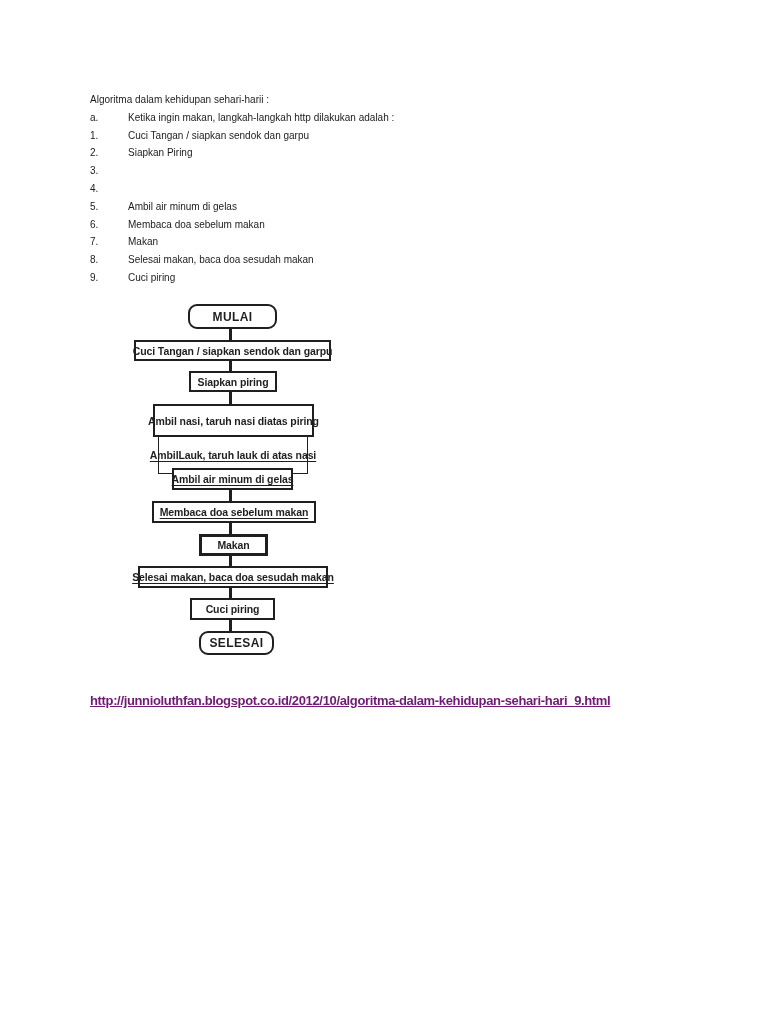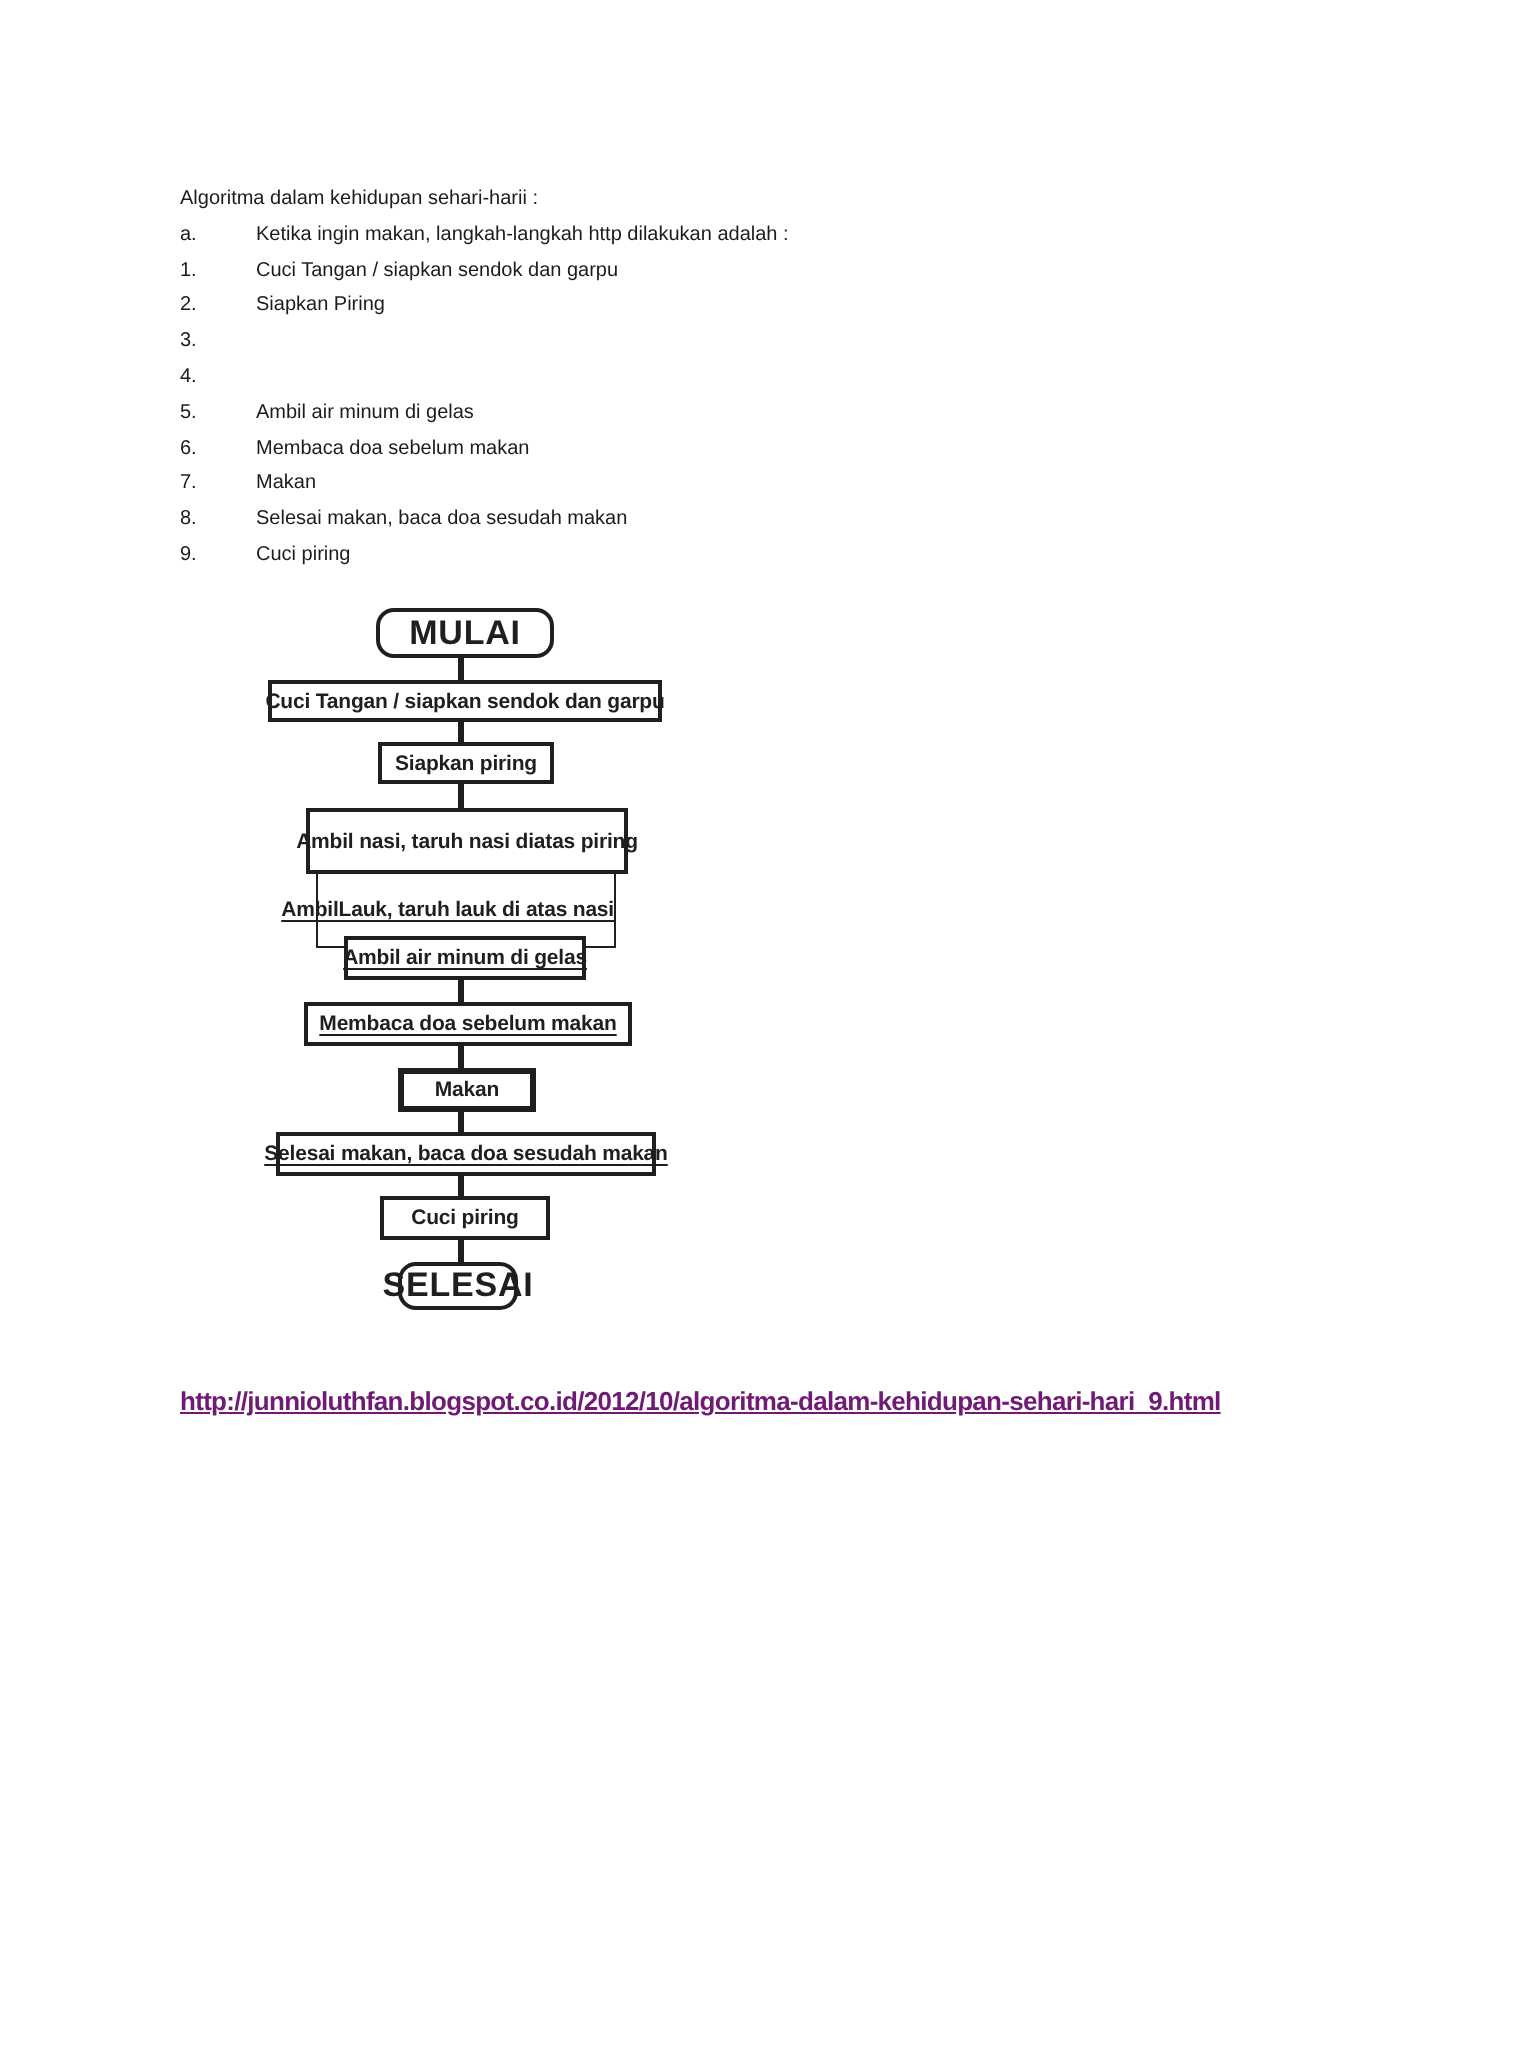--- a/index.html
+++ b/index.html
@@ -61,21 +61,21 @@
     box-sizing: border-box;
   }
   .node.round { border-radius: 9px; border-width: 2.5px; }
   .node.thin  { border-width: 1px; }
   .node.thick { border-width: 3px; }
   .node .u {
     text-decoration: underline;
     text-decoration-thickness: 1px;
     text-underline-offset: 2px;
   }
-  .node .caps { letter-spacing: 0.4px; font-size: 17px; }
+  .node .caps { letter-spacing: 0.4px; font-size: 12px; }
 
   
   .link {
     position: absolute;
     left: 90px;
     top: 693px;
     font-size: 13px;
     font-weight: bold;
     letter-spacing: -0.35px;
     color: #701a75;
@@ -143,21 +143,21 @@
     </div>
 
     <div class="node" style="left:189px; top:371px; width:88px; height:21px;">
       <span>Siapkan piring</span>
     </div>
 
     <div class="node" style="left:153px; top:404px; width:161px; height:33px;">
       <span>Ambil nasi, taruh nasi diatas piring</span>
     </div>
 
-    <div class="node thin" style="left:158px; top:436px; width:150px; height:38px;justify-content:flex-end;">
+    <div class="node thin" style="left:158px; top:436px; width:150px; height:38px;">
       <span class="u">AmbilLauk, taruh lauk di atas nasi</span>
     </div>
 
     <div class="node" style="left:172px; top:468px; width:121px; height:22px;">
       <span class="u">Ambil air minum di gelas</span>
     </div>
 
     <div class="node" style="left:152px; top:501px; width:164px; height:22px;">
       <span class="u">Membaca doa sebelum makan</span>
     </div>
@@ -167,20 +167,20 @@
     </div>
 
     <div class="node" style="left:138px; top:566px; width:190px; height:22px;">
       <span class="u">Selesai makan, baca doa sesudah makan</span>
     </div>
 
     <div class="node" style="left:190px; top:598px; width:85px; height:22px;">
       <span>Cuci piring</span>
     </div>
 
-    <div class="node round" style="left:199px; top:631px; width:60px; height:24px;">
+    <div class="node round" style="left:199px; top:631px; width:75px; height:24px;">
       <span class="caps">SELESAI</span>
     </div>
   </div>
 
   <a class="link" href="#">http://junnioluthfan.blogspot.co.id/2012/10/algoritma-dalam-kehidupan-sehari-hari_9.html</a>
 
 </div>
 
 </body></html>

